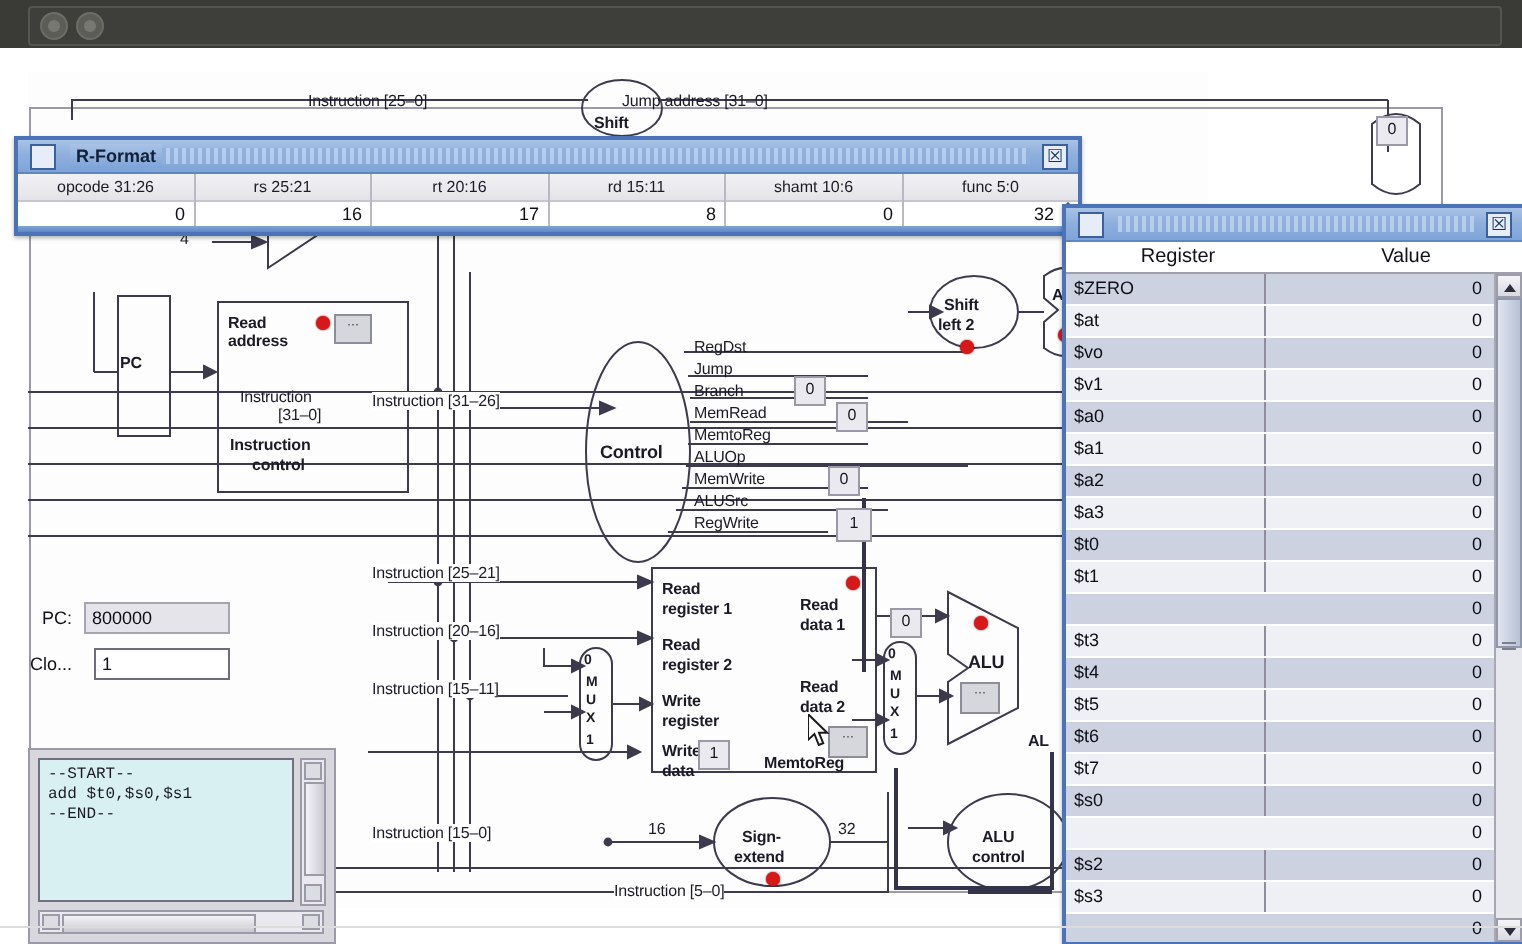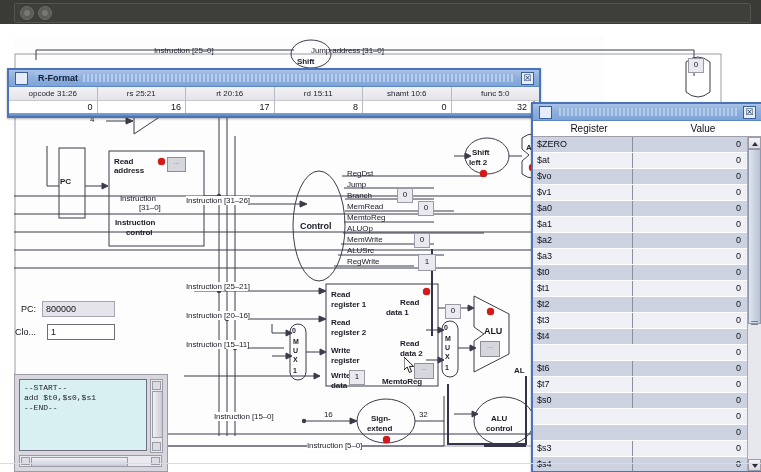--- a/index.html
+++ b/index.html
@@ -364,42 +364,42 @@
       <div class="fig-label b" style="left:317px;top:254px;">Read</div>
       <div class="fig-label b" style="left:317px;top:264px;">register 1</div>
       <div class="fig-label b" style="left:317px;top:282px;">Read</div>
       <div class="fig-label b" style="left:317px;top:292px;">register 2</div>
       <div class="fig-label b" style="left:317px;top:310px;">Write</div>
       <div class="fig-label b" style="left:317px;top:320px;">register</div>
       <div class="fig-label b" style="left:317px;top:335px;">Write</div>
       <div class="fig-label b" style="left:317px;top:345px;">data</div>
 
       <div class="fig-label b" style="left:386px;top:262px;">Read</div>
-      <div class="fig-label b" style="left:372px;top:272px;">data 1</div>
+      <div class="fig-label b" style="left:386px;top:272px;">data 1</div>
       <div class="fig-label b" style="left:386px;top:303px;">Read</div>
       <div class="fig-label b" style="left:386px;top:313px;">data 2</div>
       <div class="fig-label b" style="left:368px;top:341px;">MemtoReg</div>
       <div class="redled" style="left:409px;top:252px;"></div>
       <div class="greybtn" style="left:400px;top:327px;width:18px;height:14px;">···</div>
 
       <div class="valbox" style="left:335px;top:334px;width:14px;">1</div>
 
       <div class="valbox" style="left:431px;top:268px;width:14px;">0</div>
       <div class="fig-label b" style="left:430px;top:288px;font-size:7px;">0</div>
       <div class="fig-label b" style="left:431px;top:299px;font-size:7px;">M</div>
       <div class="fig-label b" style="left:431px;top:308px;font-size:7px;">U</div>
       <div class="fig-label b" style="left:431px;top:317px;font-size:7px;">X</div>
       <div class="fig-label b" style="left:431px;top:328px;font-size:7px;">1</div>
 
       <div class="fig-label b" style="left:470px;top:290px;font-size:9px;">ALU</div>
       <div class="redled" style="left:473px;top:272px;"></div>
       <div class="greybtn" style="left:466px;top:305px;width:18px;height:14px;">···</div>
       <div class="fig-label b" style="left:500px;top:330px;font-size:8px;">AL</div>
 
-      <div class="fig-label" style="left:172px;top:376px;background:#fff;margin-left:28px;">Instruction [15–0]</div>
+      <div class="fig-label" style="left:172px;top:376px;background:#fff;">Instruction [15–0]</div>
       <div class="fig-label" style="left:310px;top:374px;">16</div>
       <div class="fig-label b" style="left:357px;top:378px;">Sign-</div>
       <div class="fig-label b" style="left:353px;top:388px;">extend</div>
       <div class="redled" style="left:369px;top:400px;"></div>
       <div class="fig-label" style="left:405px;top:374px;">32</div>
 
       <div class="fig-label b" style="left:477px;top:378px;">ALU</div>
       <div class="fig-label b" style="left:472px;top:388px;">control</div>
 
       <div class="fig-label" style="left:293px;top:405px;background:#fff;">Instruction [5–0]</div>
@@ -515,58 +515,58 @@
               </div>
               <div class="rg-row odd">
                 <div class="c1">$t0</div>
                 <div class="c2">0</div>
               </div>
               <div class="rg-row even">
                 <div class="c1">$t1</div>
                 <div class="c2">0</div>
               </div>
               <div class="rg-row odd">
-                <div class="c1">$t2</div>
                 <div class="c2">0</div>
               </div>
               <div class="rg-row even">
                 <div class="c1">$t3</div>
                 <div class="c2">0</div>
               </div>
               <div class="rg-row odd">
                 <div class="c1">$t4</div>
                 <div class="c2">0</div>
               </div>
               <div class="rg-row even">
+                <div class="c1">$t5</div>
                 <div class="c2">0</div>
               </div>
               <div class="rg-row odd">
                 <div class="c1">$t6</div>
                 <div class="c2">0</div>
               </div>
               <div class="rg-row even">
                 <div class="c1">$t7</div>
                 <div class="c2">0</div>
               </div>
               <div class="rg-row odd">
                 <div class="c1">$s0</div>
                 <div class="c2">0</div>
               </div>
               <div class="rg-row even">
                 <div class="c2">0</div>
               </div>
               <div class="rg-row odd">
+                <div class="c1">$s2</div>
                 <div class="c2">0</div>
               </div>
               <div class="rg-row even">
                 <div class="c1">$s3</div>
                 <div class="c2">0</div>
               </div>
               <div class="rg-row odd">
-                <div class="c1">$s4</div>
                 <div class="c2">0</div>
               </div>
             </div>
           <div class="rg-sb">
             <div class="arrow up">
                 <i></i>
               </div>
             <div class="thumb"></div>
             <div class="mark"></div>
             <div class="mark2"></div>

